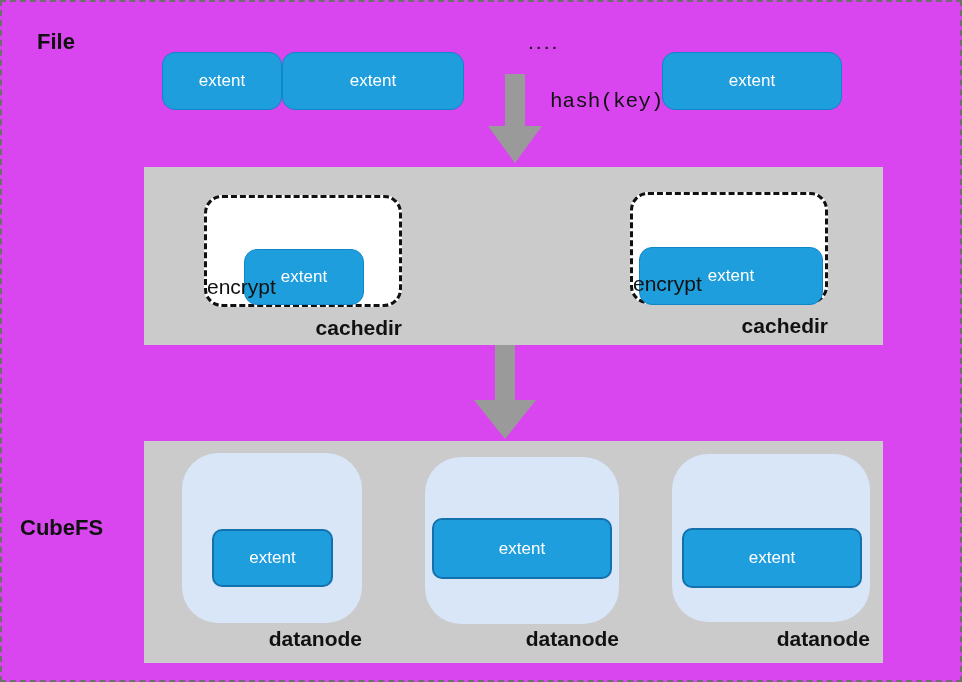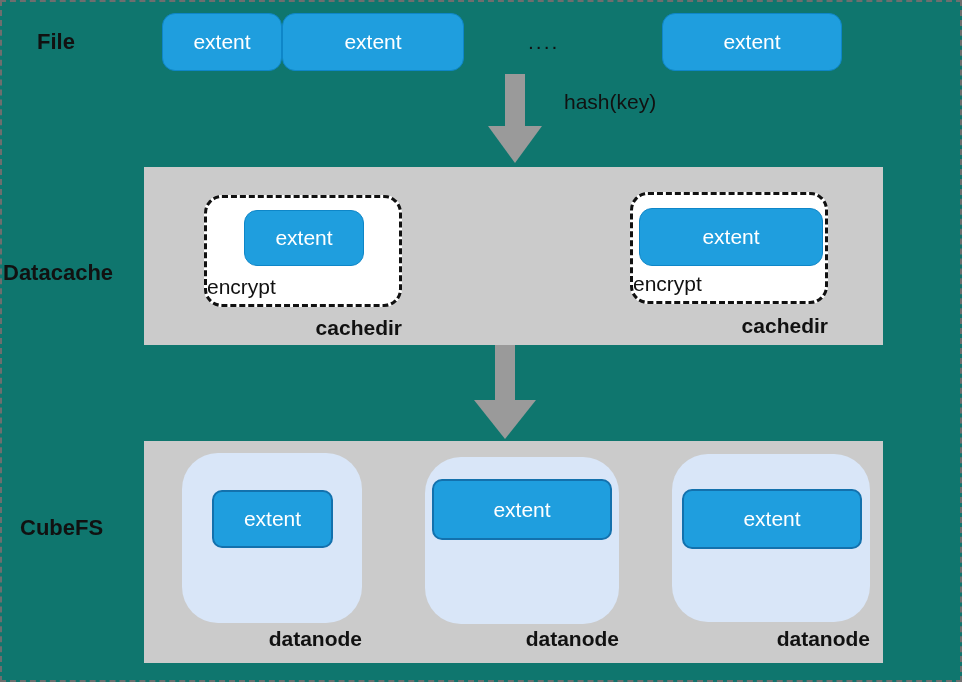--- a/index.html
+++ b/index.html
@@ -1,42 +1,43 @@
 <!DOCTYPE html>
 <html><head>
 <meta charset="utf-8">
 <style>
   html,body{margin:0;padding:0;background:#d7d7d7;}
   #canvas{
     position:relative;
     width:962px;height:682px;
     box-sizing:border-box;
-    background:#0f766e;
+    background:#d946ef;
     border:2px dashed #6e6e6e;
     font-family:"Liberation Sans", sans-serif;
     color:#111;
     overflow:hidden;
   }
   .abs{position:absolute;}
   .section-label{
     font-weight:bold;
     font-size:22px;
     color:#111;
     white-space:nowrap;
   }
   .extent{
     background:#1f9ede;
     border:1px solid #0e86c8;
     border-radius:13px;
     color:#ffffff;
-    font-size:21px;
+    font-size:17px;
     display:flex;
     align-items:center;
     justify-content:center;
     box-sizing:border-box;
+    margin-top:39px;
   }
   .extent.bordered{
     border:2px solid #1371ad;
     border-radius:10px;
   }
   .band{
     background:#cbcbcb;
   }
   .cachedir{
     background:#ffffff;
@@ -99,25 +100,24 @@
   <div class="abs extent" style="left:660px;top:11px;width:180px;height:58px;">
     <span>extent</span>
   </div>
 
   <div>
     <div class="arrow-stem" style="left:503px;top:72px;width:20px;height:53px;"></div>
     <div class="arrow-head" style="left:486px;top:124px;
          border-left:27px solid transparent;border-right:27px solid transparent;
          border-top:37px solid #9a9a9a;"></div>
   </div>
-  <div class="abs hash-label" style="left:562px;top:88px;">hash(key)</div>
+  <div class="abs hash-label" style="left:548px;top:88px;font-family:Liberation Mono, monospace;">hash(key)</div>
 
   <div class="abs band" style="left:142px;top:165px;width:739px;height:178px;"></div>
 
-  <div class="abs section-label" style="left:1px;top:258px;">Datacache</div>
 
   <div class="abs cachedir" style="left:202px;top:193px;width:198px;height:112px;">
     <div class="abs extent" style="left:37px;top:12px;width:120px;height:56px;">
       <span>extent</span>
     </div>
     <div class="encrypt-label">encrypt</div>
   </div>
   <div class="caption" style="left:202px;top:314px;width:198px;">cachedir</div>
 
   <div class="abs cachedir" style="left:628px;top:190px;width:198px;height:112px;">

